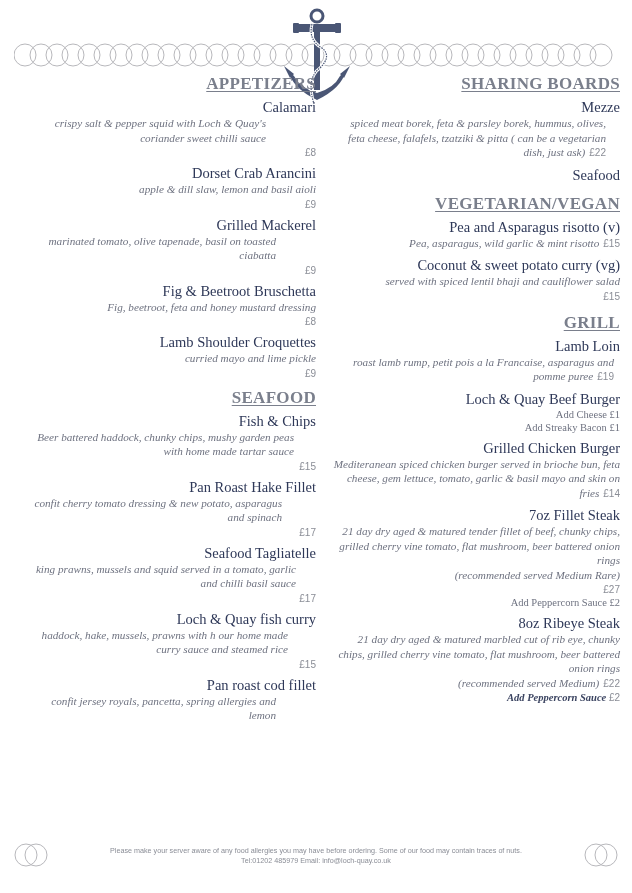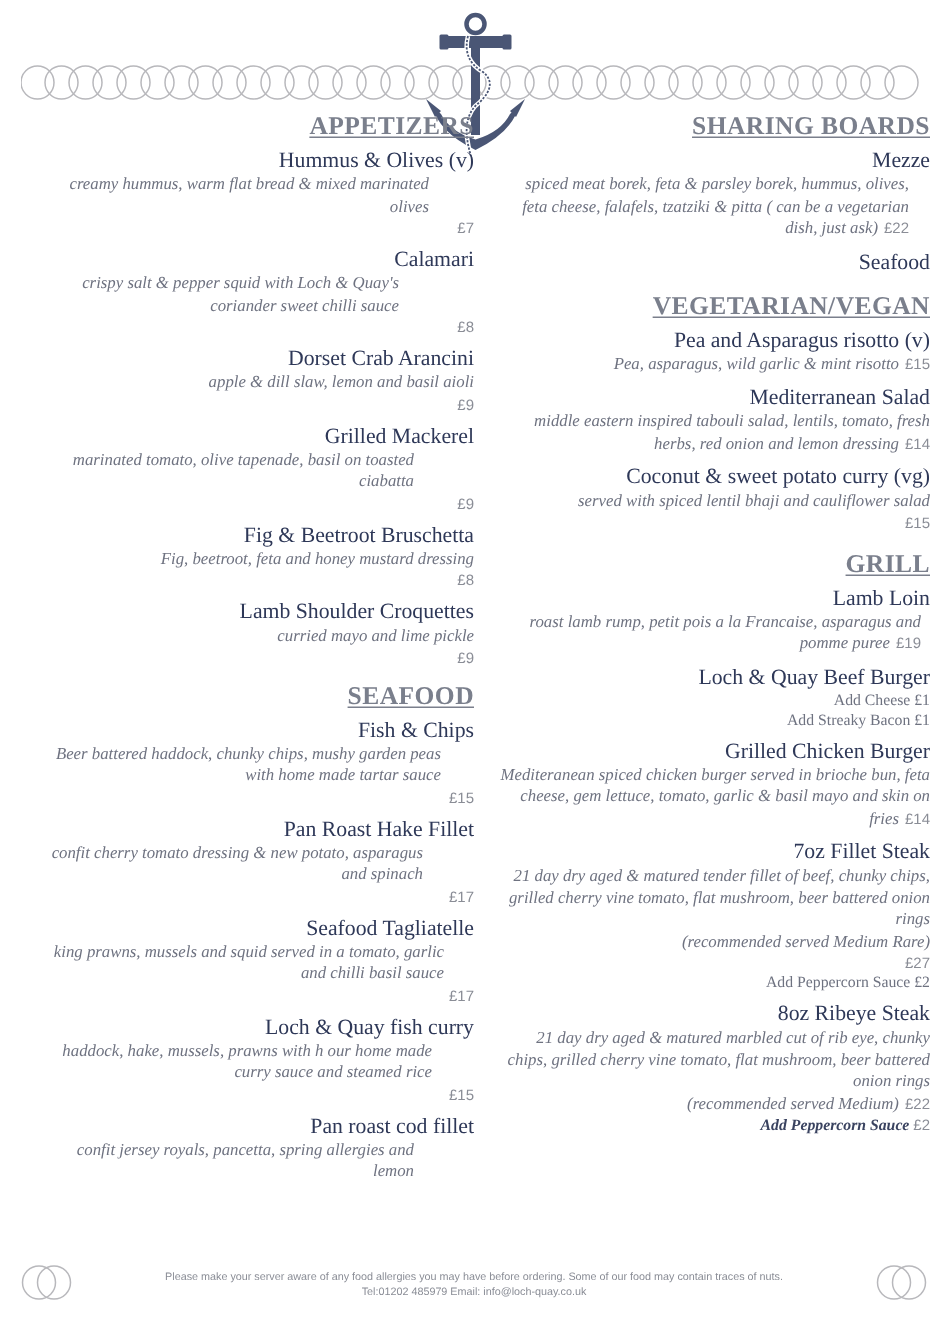--- a/index.html
+++ b/index.html
@@ -81,25 +81,20 @@
     <path d="M68 58 L58 66 L62 70 Z" stroke="none"></path>
     <path d="M30 16 Q26 32 40 40 Q50 48 38 60 Q24 70 32 96" fill="none" stroke="#ffffff" stroke-width="3"></path>
     <path d="M30 16 Q26 32 40 40 Q50 48 38 60 Q24 70 32 96" fill="none" stroke="#4a5675" stroke-width="1.2" stroke-dasharray="1.5 1"></path>
   </g>
 </svg>
 
 <div class="col left">
   <div>
     <h2 class="section-title">APPETIZERS</h2>
     <div class="item">
-      <p class="dish-name">Hummus &amp; Olives (v)</p>
-      <p class="desc" style="padding:0 30px">creamy hummus, warm flat bread &amp; mixed marinated olives</p>
-      <p class="price">£7</p>
-    </div>
-    <div class="item">
       <p class="dish-name">Calamari</p>
       <p class="desc" style="padding:0 50px">crispy salt &amp; pepper squid with Loch &amp; Quay's coriander sweet chilli sauce</p>
       <p class="price">£8</p>
     </div>
     <div class="item">
       <p class="dish-name">Dorset Crab  Arancini</p>
       <p class="desc">apple &amp; dill slaw, lemon and basil aioli</p>
       <p class="price">£9</p>
     </div>
     <div class="item">
@@ -158,24 +153,20 @@
     <div class="item">
       <p class="dish-name">Seafood</p>
     </div>
   </div>
 
   <div style="margin-top:10px">
     <h2 class="section-title">VEGETARIAN/VEGAN</h2>
     <div class="item">
       <p class="dish-name">Pea and Asparagus risotto (v)</p>
       <p class="desc"><span>Pea, asparagus, wild garlic &amp; mint risotto</span><span class="inline-price">£15</span></p>
-    </div>
-    <div class="item">
-      <p class="dish-name">Mediterranean Salad</p>
-      <p class="desc"><span>middle eastern inspired tabouli salad, lentils, tomato, fresh herbs, red onion and lemon dressing</span><span class="inline-price">£14</span></p>
     </div>
     <div class="item">
       <p class="dish-name">Coconut &amp; sweet potato curry (vg)</p>
       <p class="desc">served with spiced lentil bhaji and cauliflower salad</p>
       <p class="price">£15</p>
     </div>
   </div>
 
   <div style="margin-top:10px">
     <h2 class="section-title">GRILL</h2>

